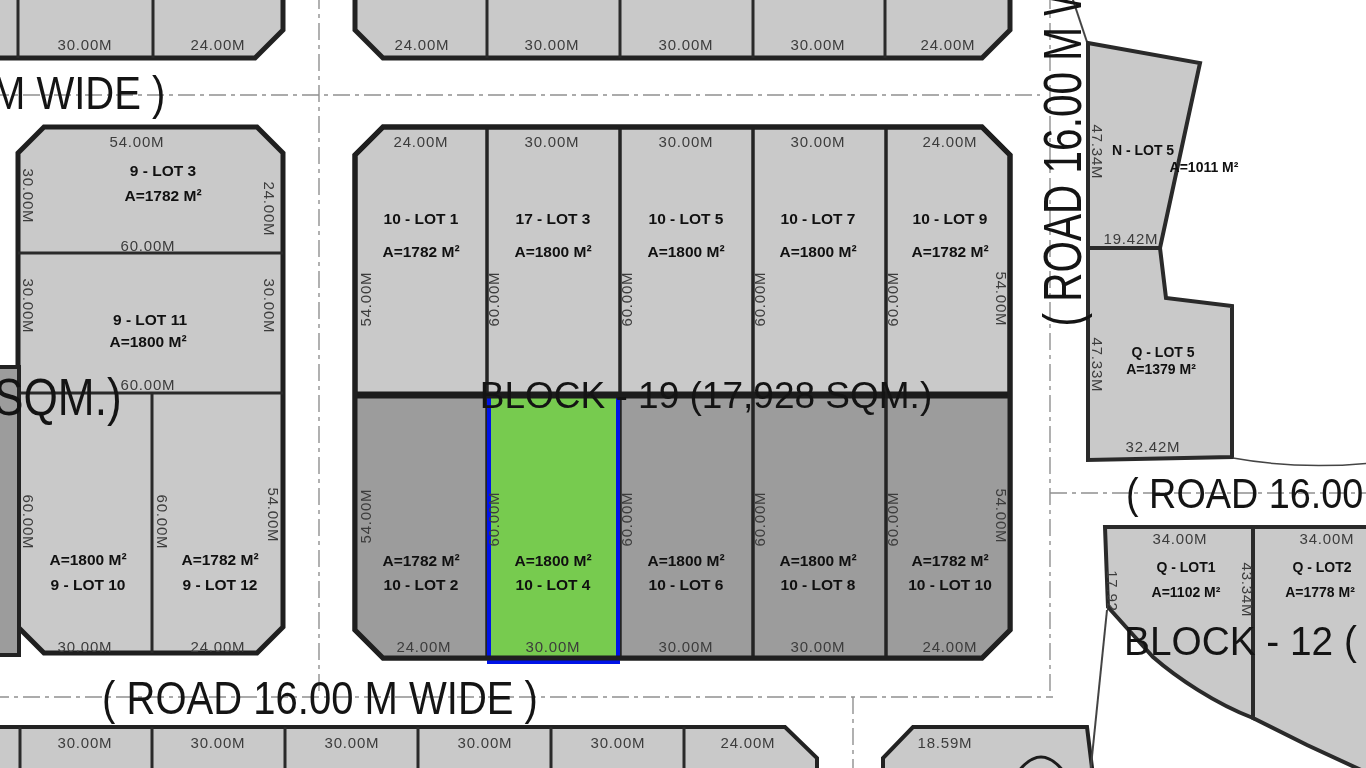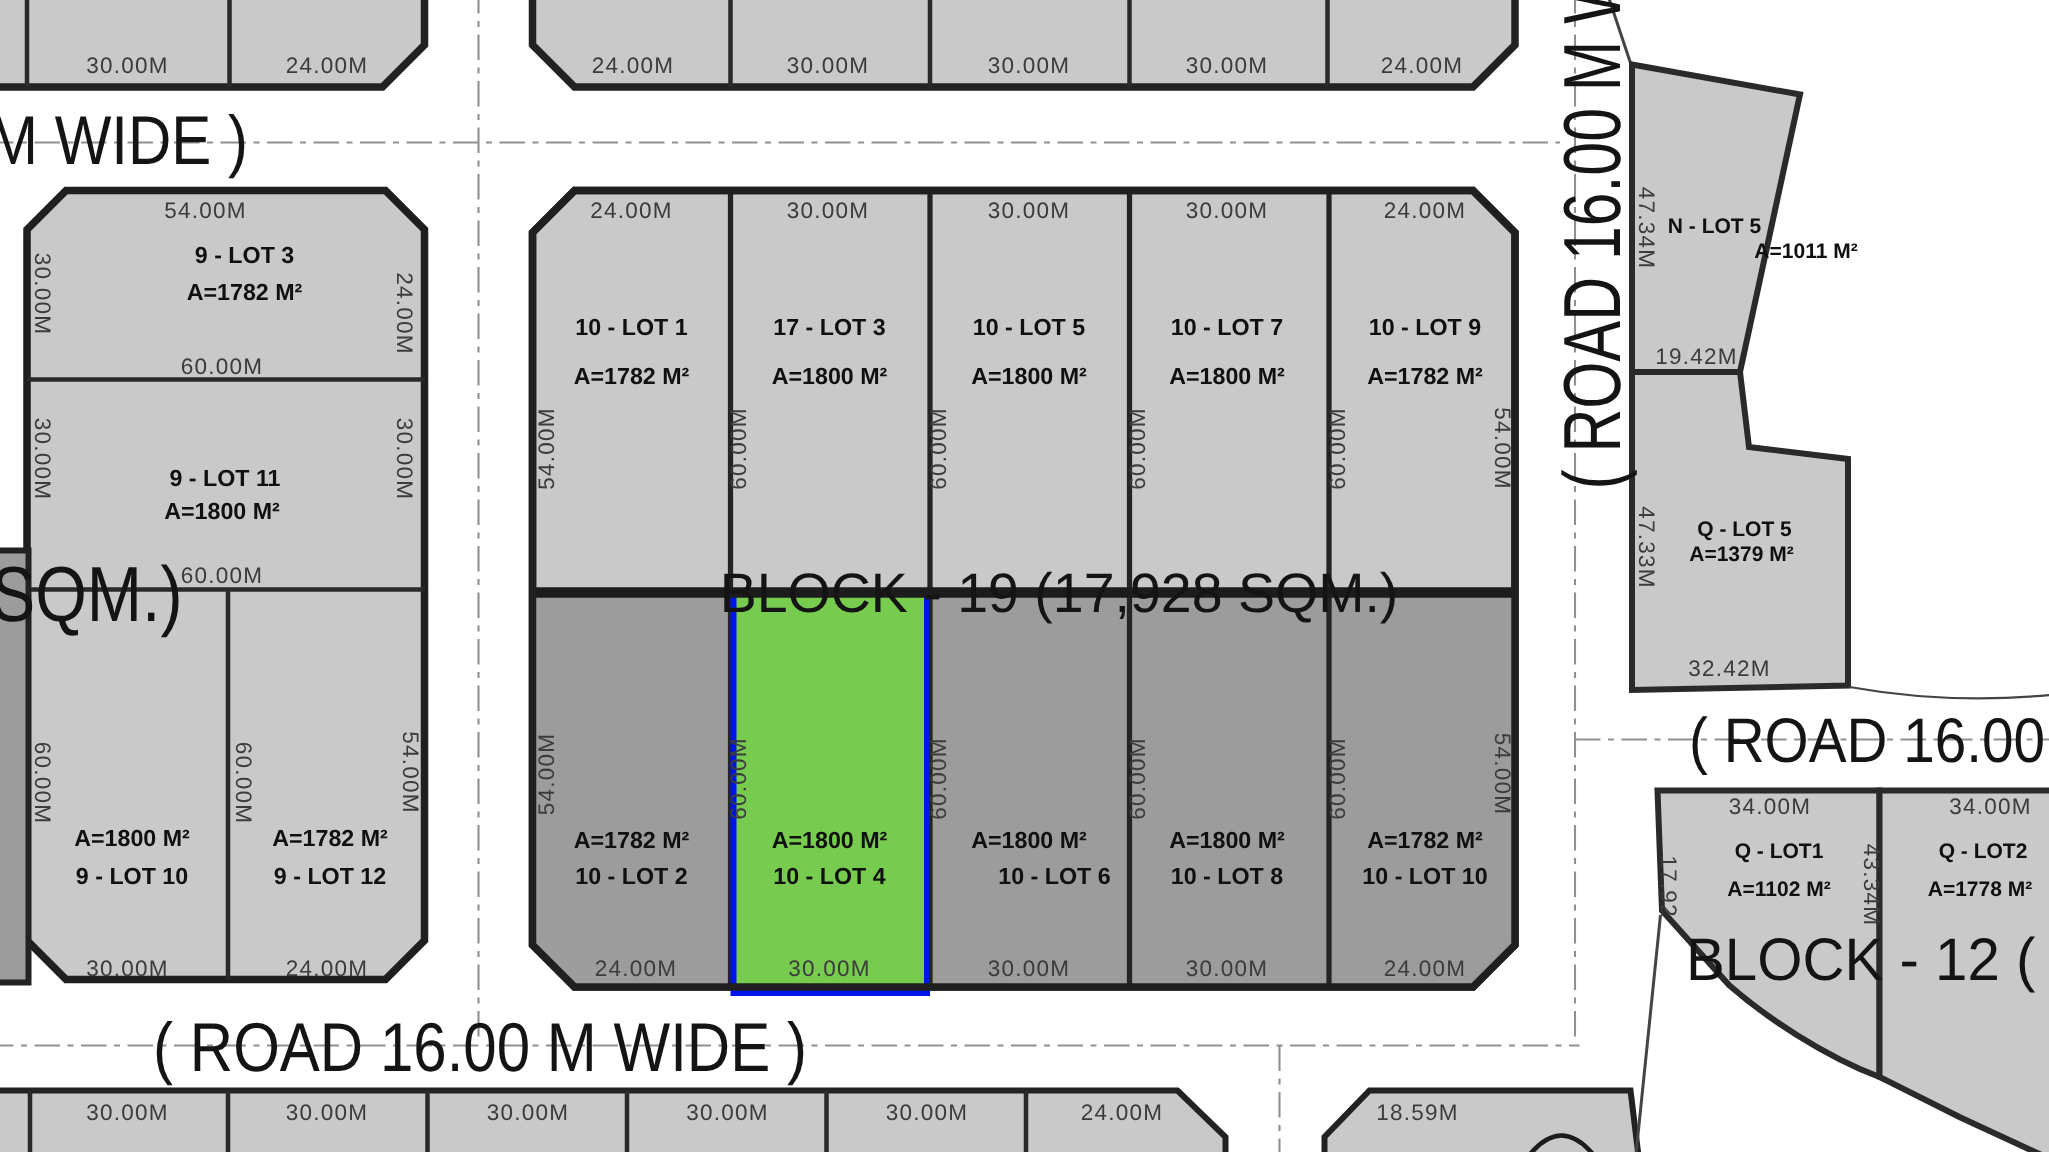--- a/index.html
+++ b/index.html
@@ -130,21 +130,21 @@
 <span class="dim diml" style="left:626px;top:519px">60.00M</span>
 <span class="dim diml" style="left:759px;top:519px">60.00M</span>
 <span class="dim diml" style="left:892px;top:519px">60.00M</span>
 <span class="dim dimr" style="left:1001px;top:516px">54.00M</span>
 
 <span class="lot" style="left:421px;top:561px">A=1782 M²</span>
 <span class="lot" style="left:421px;top:585px">10 - LOT 2</span>
 <span class="lot" style="left:553px;top:561px">A=1800 M²</span>
 <span class="lot" style="left:553px;top:585px">10 - LOT 4</span>
 <span class="lot" style="left:686px;top:561px">A=1800 M²</span>
-<span class="lot" style="left:703px;top:585px">10 - LOT 6</span>
+<span class="lot" style="left:686px;top:585px">10 - LOT 6</span>
 <span class="lot" style="left:818px;top:561px">A=1800 M²</span>
 <span class="lot" style="left:818px;top:585px">10 - LOT 8</span>
 <span class="lot" style="left:950px;top:561px">A=1782 M²</span>
 <span class="lot" style="left:950px;top:585px">10 - LOT 10</span>
 
 <span class="dim" style="left:424px;top:646px">24.00M</span>
 <span class="dim" style="left:553px;top:646px">30.00M</span>
 <span class="dim" style="left:686px;top:646px">30.00M</span>
 <span class="dim" style="left:818px;top:646px">30.00M</span>
 <span class="dim" style="left:950px;top:646px">24.00M</span>

